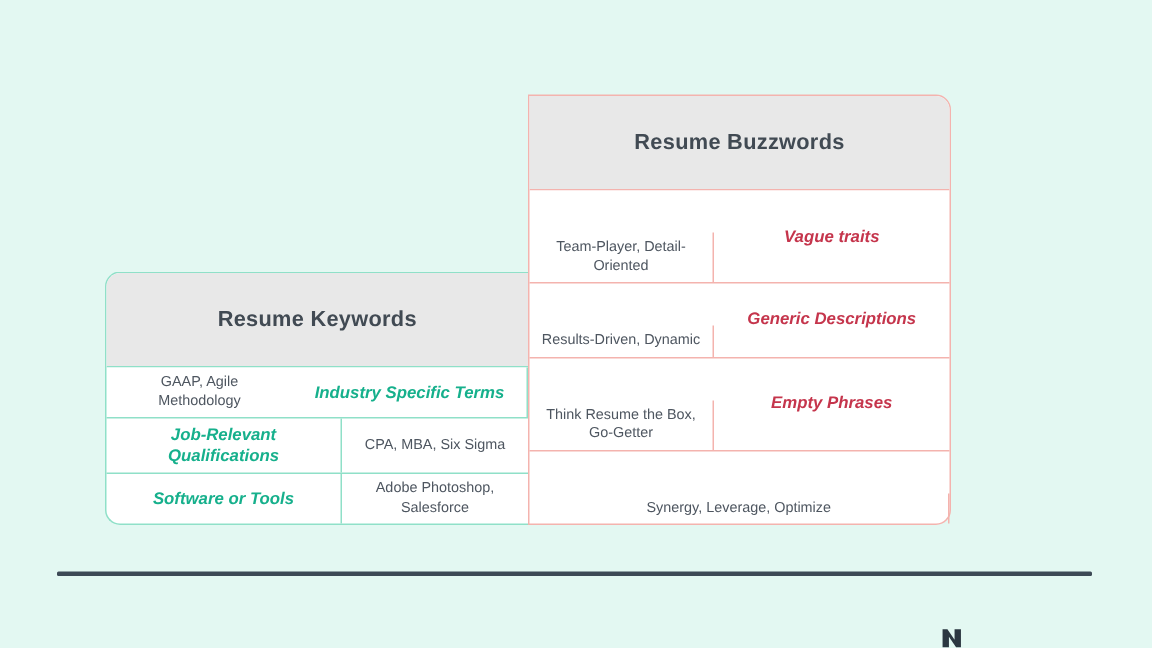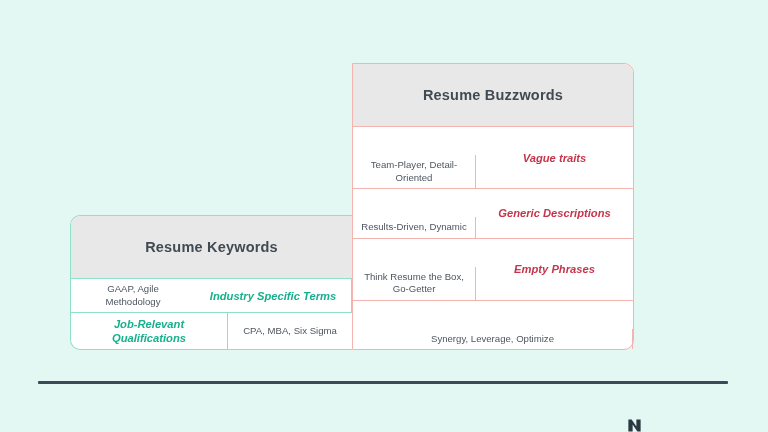--- a/index.html
+++ b/index.html
@@ -183,20 +183,28 @@
 
       <div class="row">
         <div class="cell cell-label">
           <span class="label-text label-green">Job-Relevant Qualifications</span>
         </div>
         <div class="cell cell-example">
           <span class="example-text">CPA, MBA, Six Sigma</span>
         </div>
       </div>
 
+      <div class="row">
+        <div class="cell cell-label">
+          <span class="label-text label-green">Software or Tools</span>
+        </div>
+        <div class="cell cell-example">
+          <span class="example-text">Adobe Photoshop, Salesforce</span>
+        </div>
+      </div>
 
     </div>
   </div>
 
   <div class="panel panel-right">
 
     <div class="panel-header">
       <span class="panel-title">Resume Buzzwords</span>
     </div>
 

